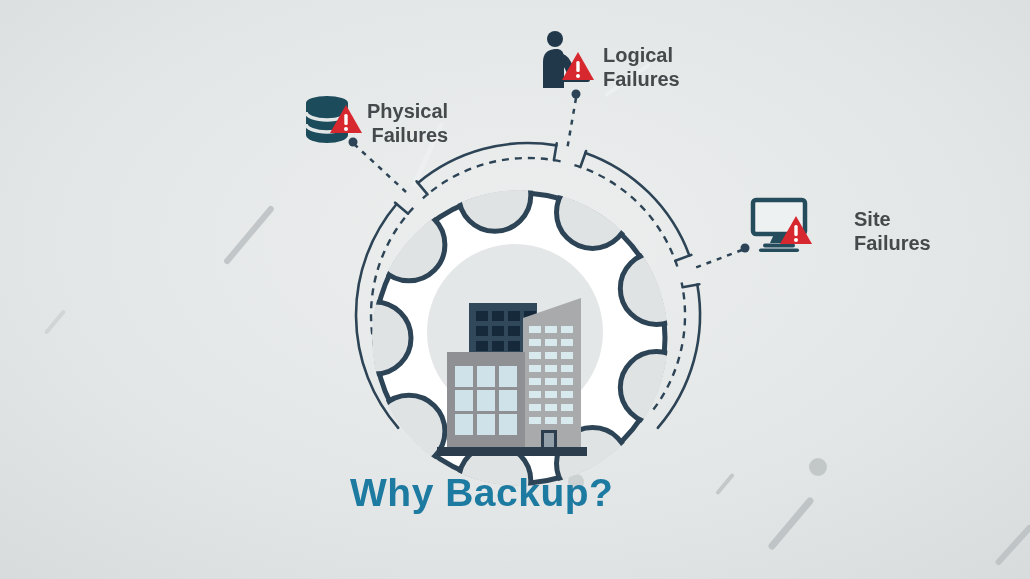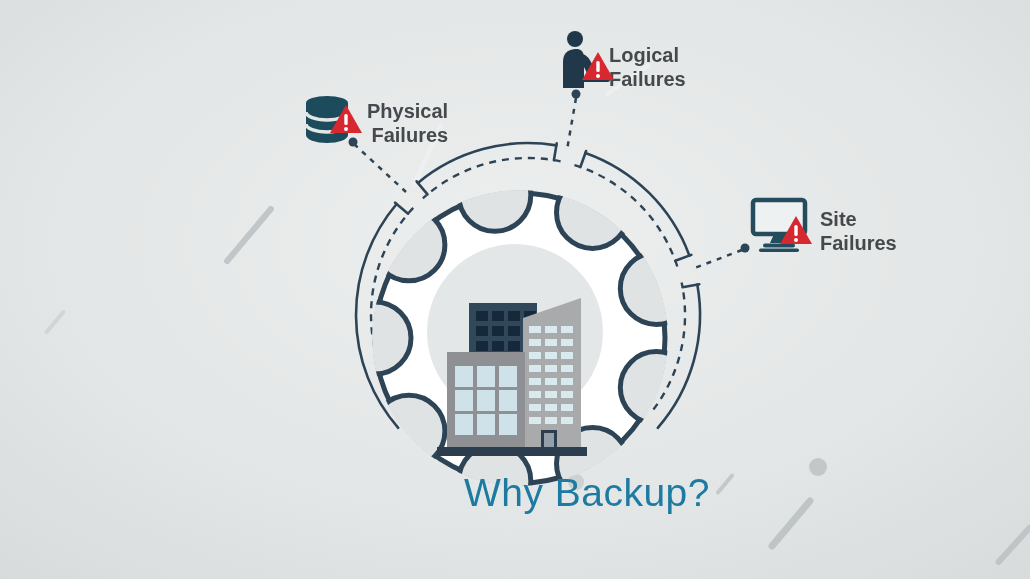--- a/index.html
+++ b/index.html
@@ -9,22 +9,22 @@
     background: radial-gradient(120% 125% at 50% 42%, #edefef 0%, #e3e6e6 38%, #d3d7d8 72%, #c1c7c8 100%);
   }
   .streak{position:absolute;border-radius:4px;z-index:0;}
   .bgdot{position:absolute;border-radius:50%;z-index:0;}
   #scene{position:absolute;left:0;top:0;z-index:1;}
   .label{position:absolute;display:flex;z-index:3;}
   .icon{position:relative;display:block;flex:0 0 auto;}
   .warn{position:absolute;display:block;}
   .txt{font-weight:bold;font-size:20px;color:#46494c;line-height:1.2;white-space:nowrap;}
   .title{
-    position:absolute;left:350px;top:471px;width:360px;text-align:right;
-    font-size:39px;font-weight:normal;color:#1d7aa0;z-index:3;letter-spacing:.5px;
+    position:absolute;left:350px;top:471px;width:360px;text-align:left;
+    font-size:39px;font-weight:bold;color:#1d7aa0;z-index:3;letter-spacing:.5px;
   }
 </style>
 </head>
 <body>
 
 <div class="streak" style="left:212px;top:232px;width:74px;height:6px;background:#b8bdbf;opacity:.8;transform:rotate(-50deg);"></div>
 <div class="streak" style="left:40px;top:320px;width:30px;height:4px;background:#c8cdce;opacity:.7;transform:rotate(-50deg);"></div>
 <div class="streak" style="left:712px;top:482px;width:26px;height:4px;background:#c3c8ca;transform:rotate(-50deg);"></div>
 <div class="streak" style="left:758px;top:520px;width:66px;height:7px;background:#bfc5c7;transform:rotate(-50deg);"></div>
 <div class="streak" style="left:988px;top:542px;width:52px;height:6px;background:#bfc4c6;transform:rotate(-48deg);"></div>
@@ -165,21 +165,21 @@
         <circle cx="17" cy="25" r="2" fill="#fff"></circle>
       </svg>
     </span>
   </span>
   <span class="txt" style="padding-top:4px;">
     <span>Physical</span><br>
     <span>Failures</span>
   </span>
 </div>
 
-<div class="label" style="left:553px;top:30px;">
+<div class="label" style="left:533px;top:30px;gap:14px;">
   <span class="icon" style="width:56px;height:58px;">
     <svg width="58" height="58" viewBox="0 0 58 58">
       <g fill="#20384a">
         <circle cx="22" cy="9" r="8"></circle>
         <path d="M10 58 V32 Q10 20 22 19 H25 Q31 20 31 28 V58 Z"></path>
         <path d="M24 23 Q34 23 38 32 L43 42 L35 45 L30 35 Q27 29 23 29 Z"></path>
         <rect x="26" y="47" width="31" height="5" rx="2.5"></rect>
         <path d="M47 29 L53 46 L48 47 L43 31 Z"></path>
       </g>
     </svg>
@@ -206,19 +206,19 @@
       <rect x="9" y="51.5" width="40" height="3.5" rx="1.75" fill="#244c5c"></rect>
     </svg>
     <span class="warn" style="left:29px;top:18px;">
       <svg width="34" height="31" viewBox="0 0 34 31">
         <path d="M17 1 L33 29 H1 Z" fill="#d7282f"></path>
         <rect x="15.3" y="10" width="3.4" height="11" rx="1.6" fill="#fff"></rect>
         <circle cx="17" cy="25" r="2" fill="#fff"></circle>
       </svg>
     </span>
   </span>
-  <span class="txt" style="padding-top:10px;">
+  <span class="txt" style="padding-top:10px;margin-left:34px;">
     <span>Site</span><br>
     <span>Failures</span>
   </span>
 </div>
 
 <div class="title">Why Backup?</div>
 
 </body></html>

